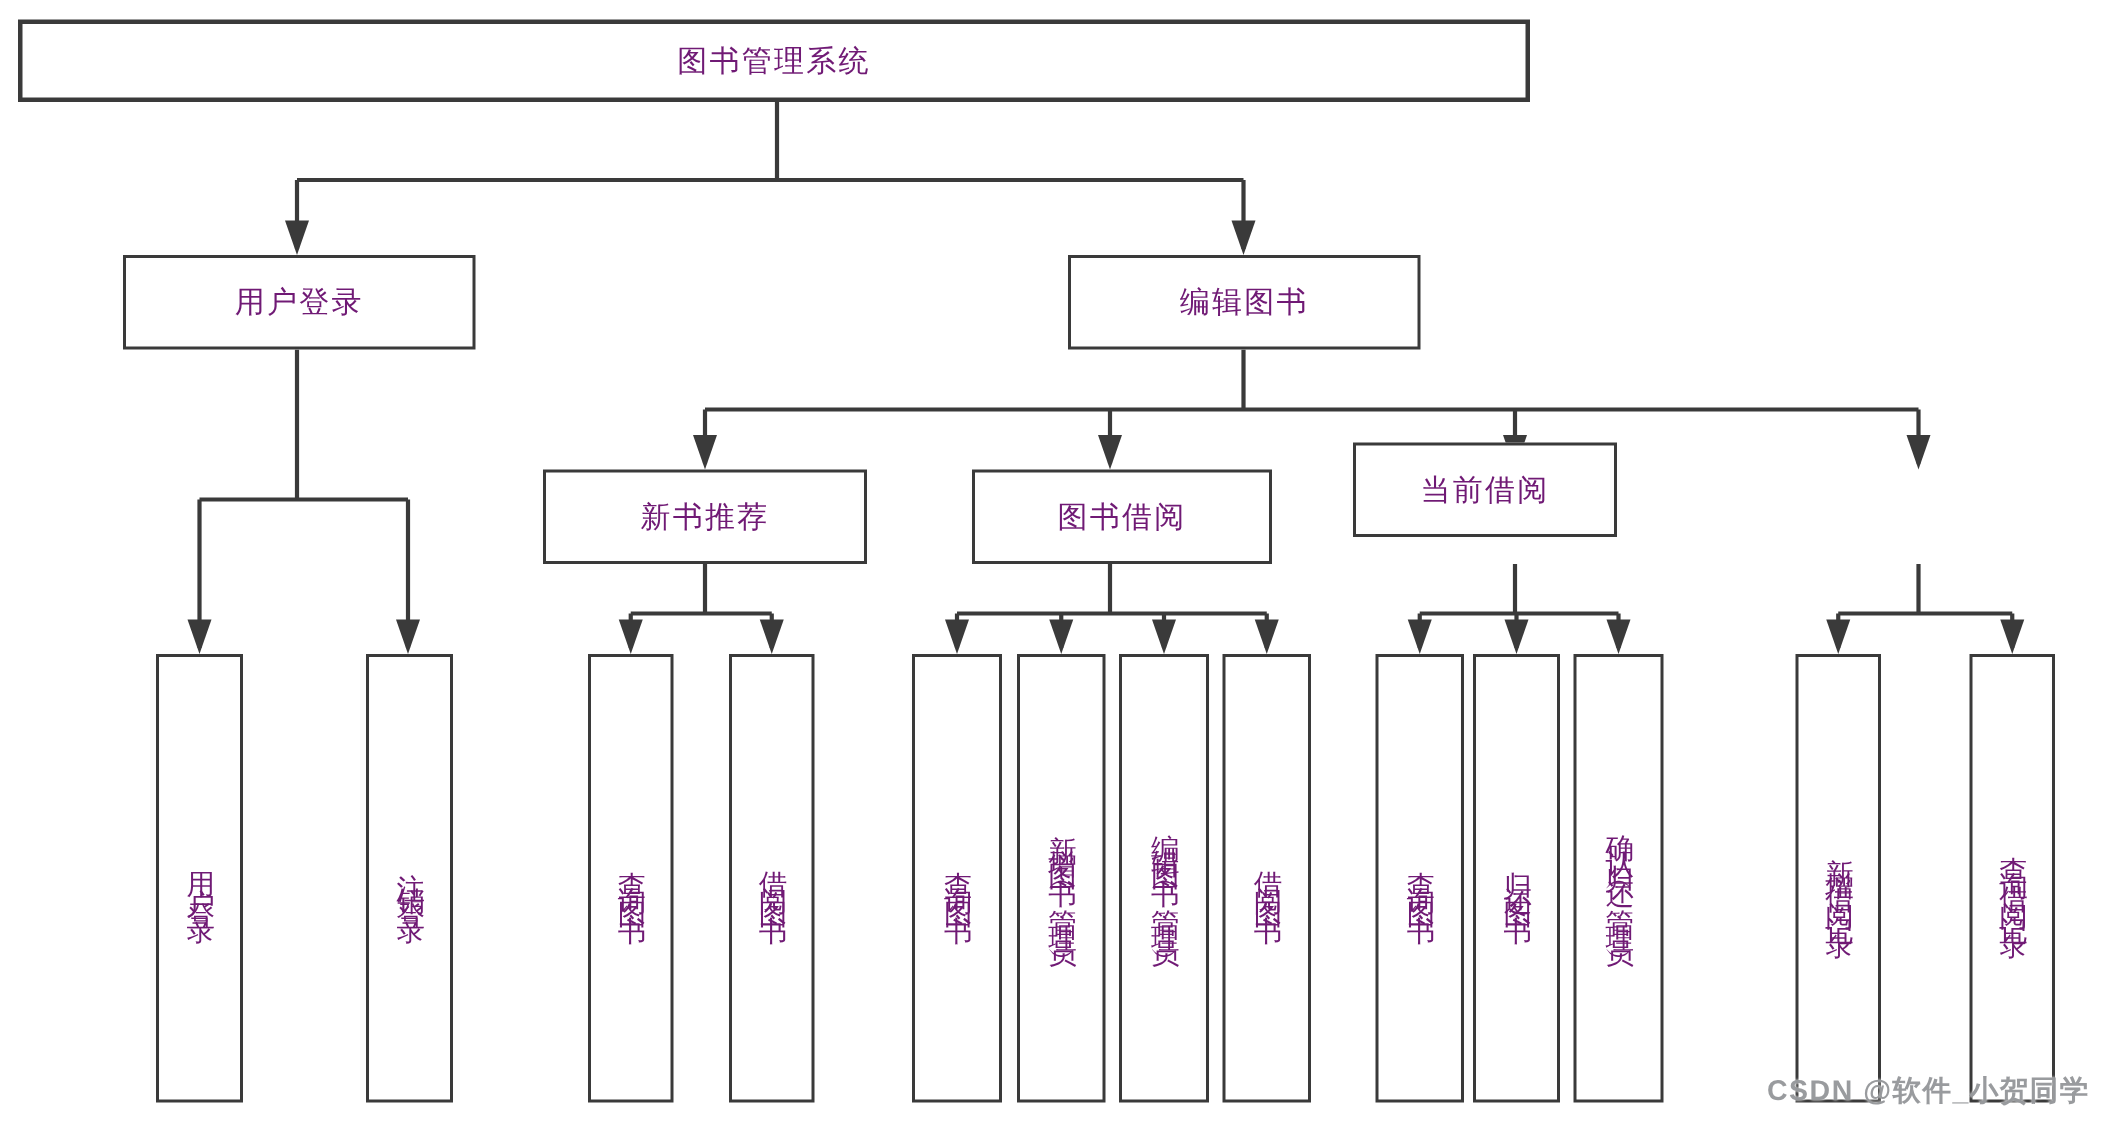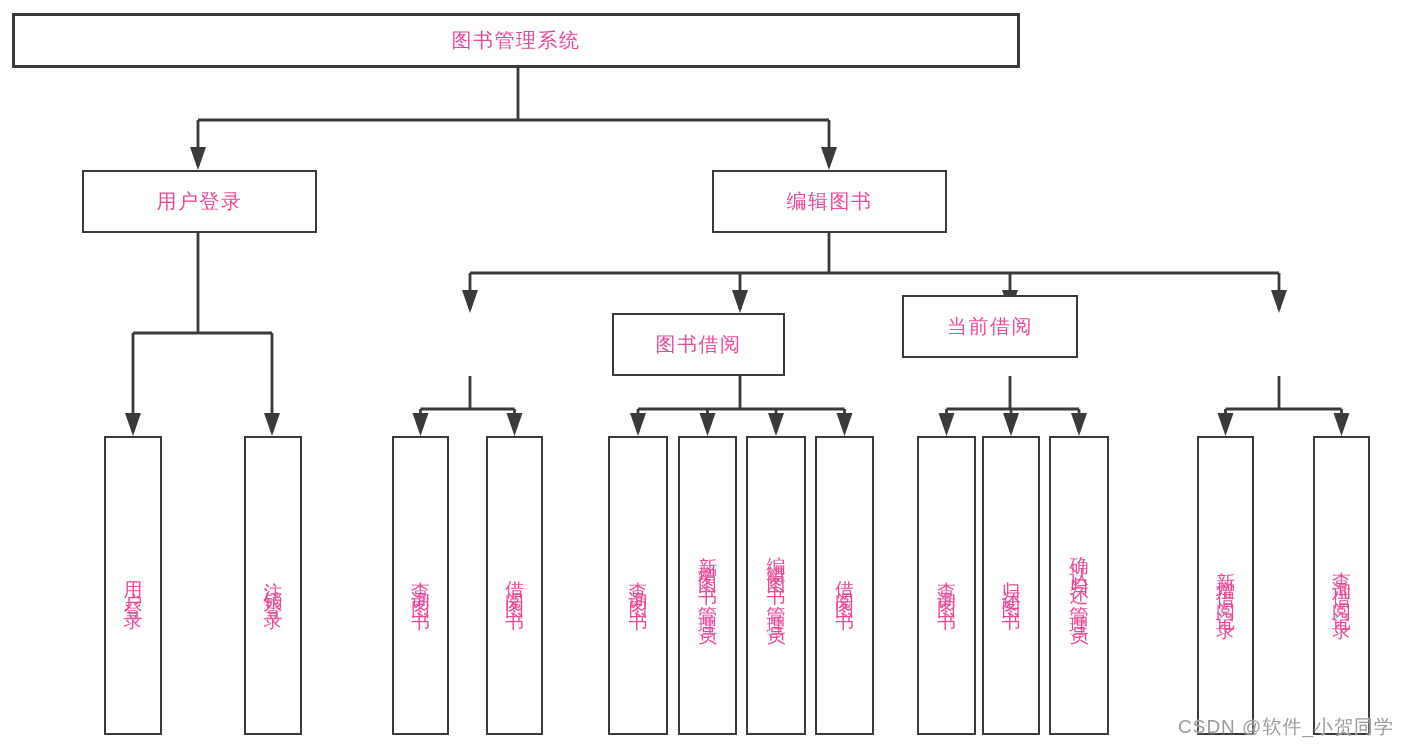--- a/index.html
+++ b/index.html
@@ -3,32 +3,33 @@
 <meta charset="utf-8">
 <style>
   html,body{margin:0;padding:0;background:#ffffff;}
   .stage{
     position:relative;width:1405px;height:747px;background:#ffffff;overflow:hidden;
     font-family:"Liberation Sans","DejaVu Sans",sans-serif;
   }
   .wires{position:absolute;left:0;top:0;width:1405px;height:747px;}
   .node{
     position:absolute;background:#ffffff;border:2.5px solid #3a3a3a;box-sizing:border-box;
-    display:flex;align-items:center;justify-content:center;color:#ec4899;z-index:2;
+    display:flex;align-items:center;justify-content:center;color:#701a75;z-index:2;
   }
   .root{border-width:3px;}
   .hnode span{font-size:20px;letter-spacing:1.5px;white-space:nowrap;}
   .vnode span{
     writing-mode:vertical-rl;text-orientation:mixed;
     font-size:19px;letter-spacing:10px;line-height:1.25;white-space:nowrap;
   }
   .watermark{
     position:absolute;left:1178px;top:714px;z-index:5;
     font-size:19px;color:rgba(148,150,153,0.95);letter-spacing:1px;white-space:nowrap;
     text-shadow:0 0 2px #ffffff;
+    font-weight:bold;
   }
 </style>
 </head>
 <body>
 
 <div class="stage">
 
   <svg class="wires" width="1405" height="747" viewBox="0 0 1405 747" xmlns="http://www.w3.org/2000/svg">
     <g stroke="#3a3a3a" stroke-width="2.8" fill="none">
 
@@ -73,21 +74,24 @@
     <span>图书管理系统</span>
   </div>
 
   <div class="node hnode" style="left:82px;top:170px;width:235px;height:63px">
     <span>用户登录</span>
   </div>
   <div class="node hnode" style="left:712px;top:170px;width:235px;height:63px">
     <span>编辑图书</span>
   </div>
 
-  <div class="node hnode" style="left:612px;top:313px;width:173px;height:63px">
+  <div class="node hnode" style="left:362px;top:313px;width:216px;height:63px">
+    <span>新书推荐</span>
+  </div>
+  <div class="node hnode" style="left:648px;top:313px;width:200px;height:63px">
     <span>图书借阅</span>
   </div>
   <div class="node hnode" style="left:902px;top:295px;width:176px;height:63px">
     <span>当前借阅</span>
   </div>
 
   <div class="node vnode" style="left:104px;top:436px;width:58px;height:299px">
     <span>用户登录</span>
   </div>
   <div class="node vnode" style="left:244px;top:436px;width:58px;height:299px">

